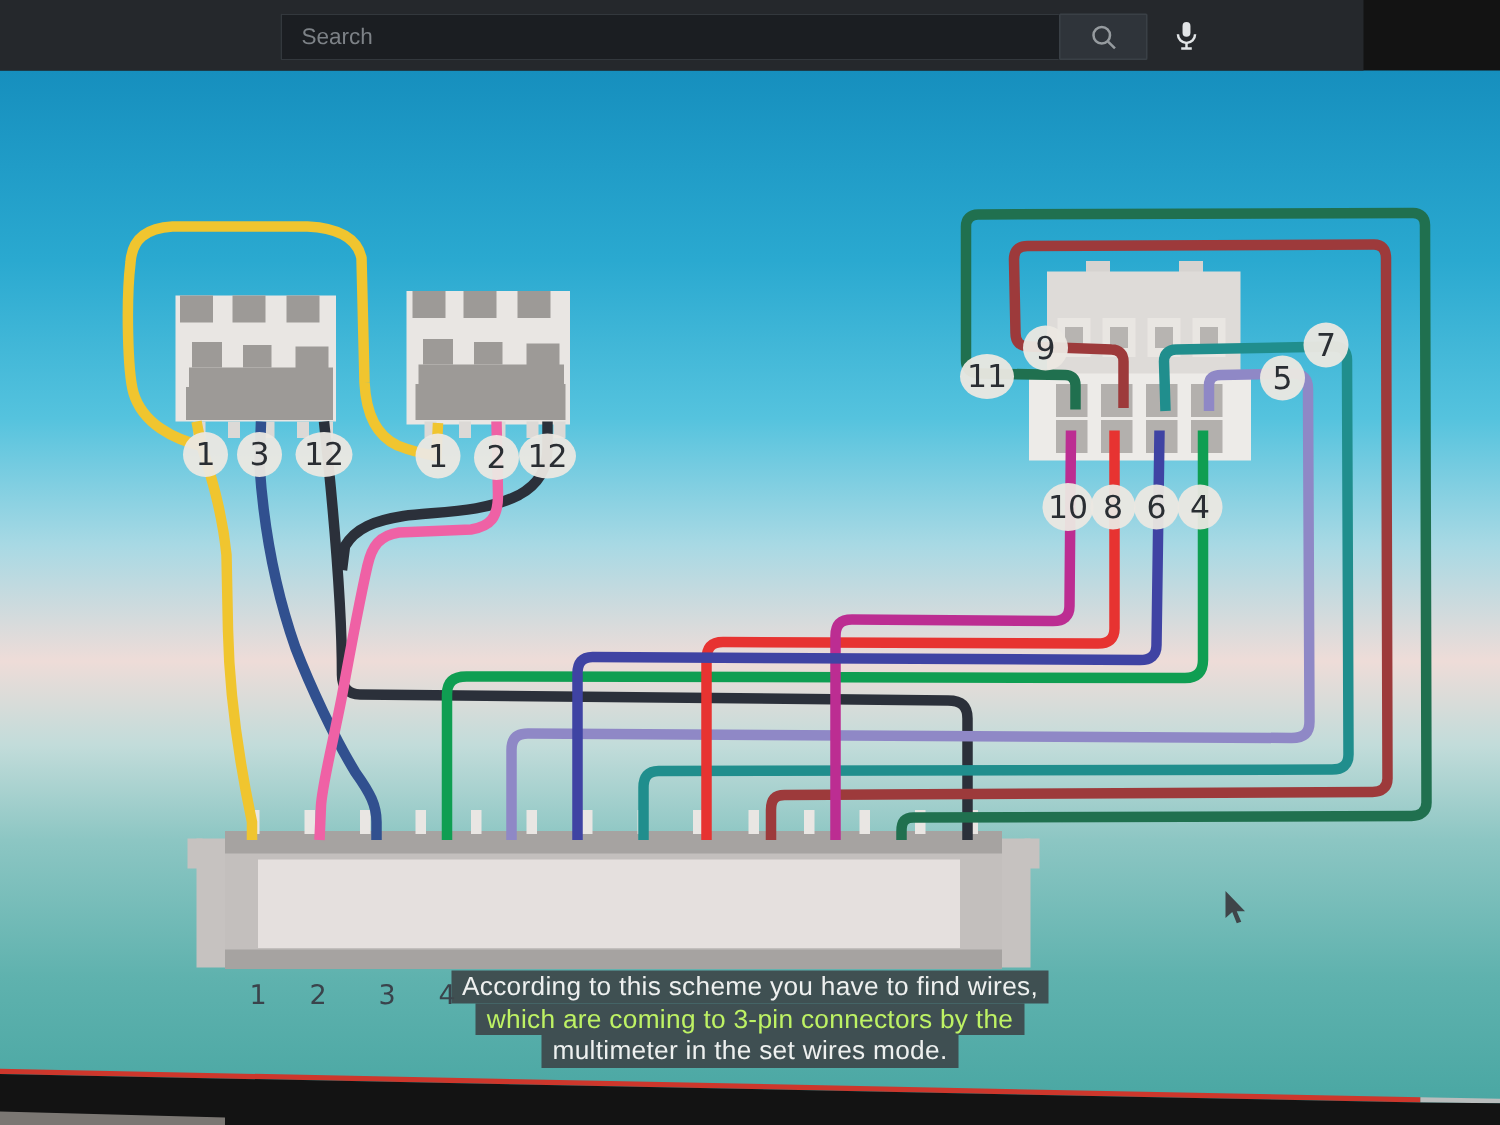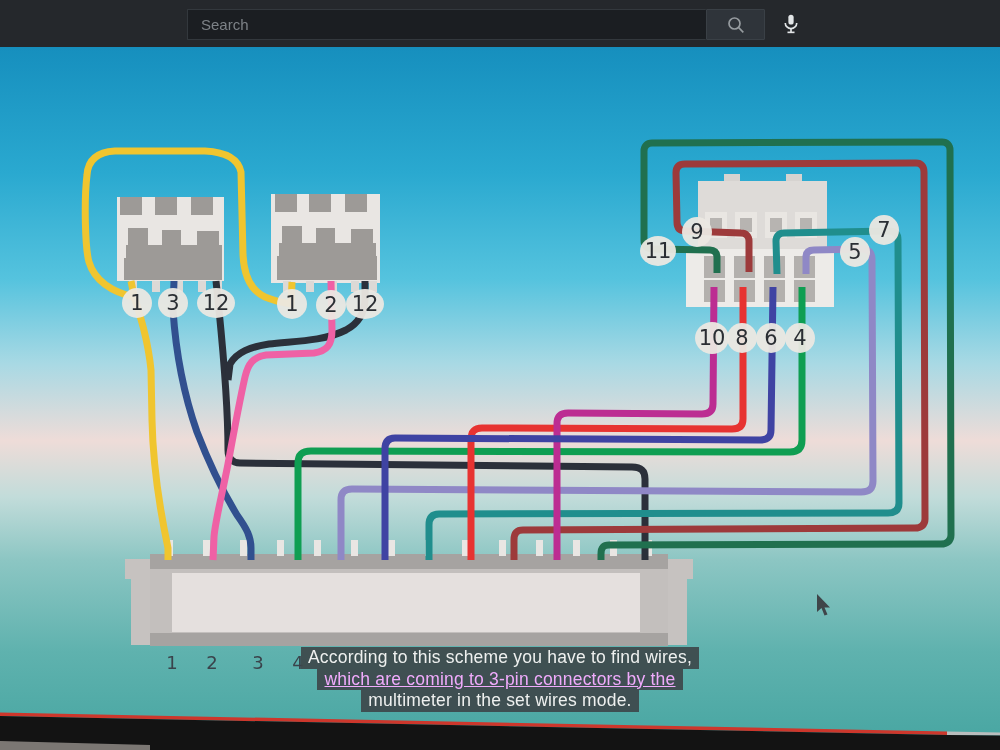--- a/index.html
+++ b/index.html
@@ -1,20 +1,20 @@
 <!DOCTYPE html>
 <html><head>
 <meta charset="utf-8">
 <style>
   html,body{margin:0;padding:0;}
   body{width:1000px;height:750px;overflow:hidden;background:#131313;
        font-family:"Liberation Sans","DejaVu Sans",sans-serif;position:relative;}
   .screen{position:absolute;inset:0;}
   
-  .topbar{position:absolute;left:0;top:0;width:1000px;height:47px;z-index:30;text-decoration:underline;}
+  .topbar{position:absolute;left:0;top:0;width:909px;height:47px;z-index:30;text-decoration:underline;}
   .search-input{position:absolute;left:187px;top:9px;width:505px;height:29px;
     background:#1b1e22;border:1px solid #33383d;border-right:none;border-radius:1px;
     color:#e8e8e8;font-size:15px;padding:0 0 0 13px;outline:none;
     font-family:"Liberation Sans",sans-serif;}
   .search-input::placeholder{color:#7d8287;}
   .search-btn{position:absolute;left:706px;top:9px;width:59px;height:31px;
     background:#2f343a;border:1px solid #3a4046;border-radius:1px;cursor:pointer;
     display:flex;align-items:center;justify-content:center;padding:0;}
   .mic-btn{position:absolute;left:773px;top:6px;width:36px;height:36px;border:none;
     background:transparent;border-radius:50%;cursor:pointer;
@@ -198,21 +198,21 @@
     <polygon points="817,594 817,612 821.5,608 824.5,615.5 827.5,614.5 824.5,607.5 830,607.5" fill="#3f4549"></polygon>
 
     <polygon points="0,712.5 947,731.5 947,735 0,716" fill="#cd372c"></polygon>
     <polygon points="947,731.5 1000,732.5 1000,735.5 947,735" fill="#b9bdbd"></polygon>
     <polygon points="0,716 947,735 1000,735.5 1000,750 0,750" fill="#131313"></polygon>
     <polygon points="0,741 150,745 150,750 0,750" fill="#8e8a85" opacity="0.85"></polygon>
   </svg>
 
   <div class="caption">
     <span class="capline" style="background: rgba(61, 72, 75, 0.93); color: rgb(238, 240, 239);">According to this scheme you have to find wires,</span>
-    <span class="capline" style="background: rgba(61, 72, 75, 0.93); color: #f0abfc; text-decoration: underline;">which are coming to 3-pin connectors by the</span>
+    <span class="capline" style="background: rgba(61, 72, 75, 0.93); color: #bef264;">which are coming to 3-pin connectors by the</span>
     <span class="capline" style="background: rgba(61, 72, 75, 0.93); color: rgb(238, 240, 239);">multimeter in the set wires mode.</span>
   </div>
 
   <div class="topbar" style="background: rgb(37, 40, 44);">
     <input class="search-input" type="text" placeholder="Search" style="">
     <button class="search-btn">
       <svg width="20" height="20" viewBox="0 0 20 20">
         <circle cx="8.5" cy="8.5" r="5.5" fill="none" stroke="#969b9f" stroke-width="1.7"></circle>
         <line x1="12.7" y1="12.7" x2="17.3" y2="17.3" stroke="#969b9f" stroke-width="1.7"></line>
       </svg>

